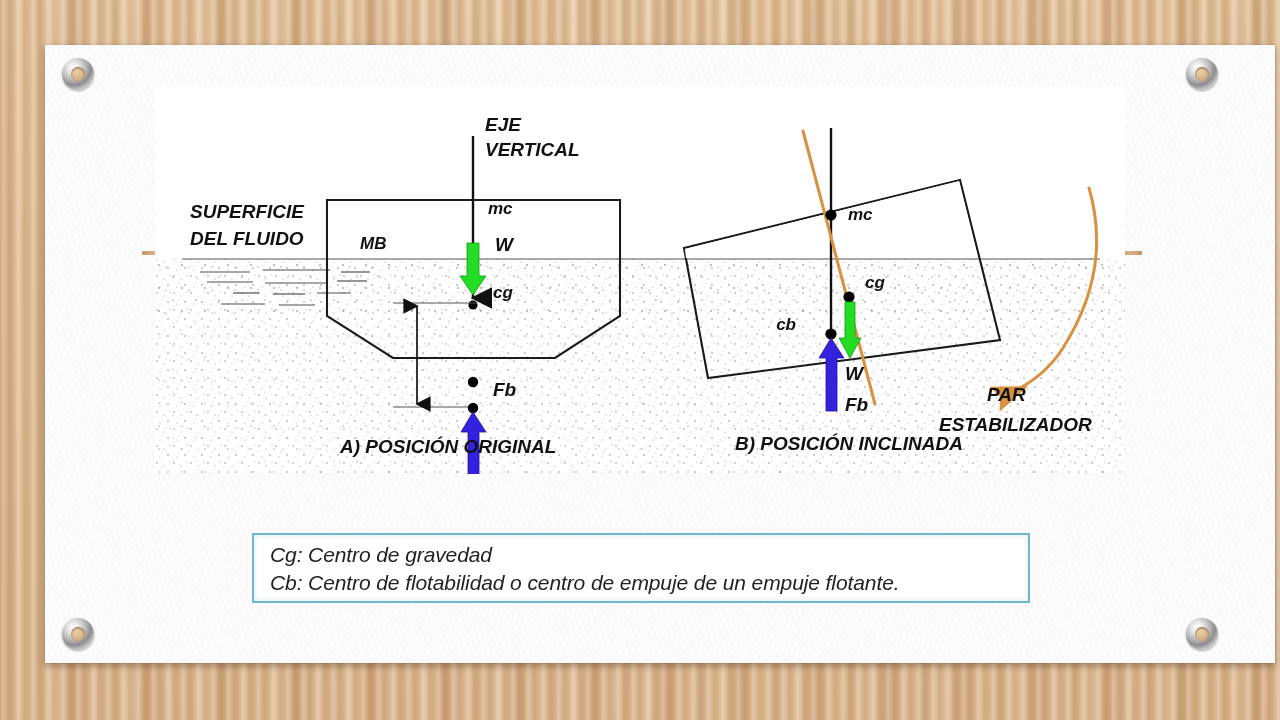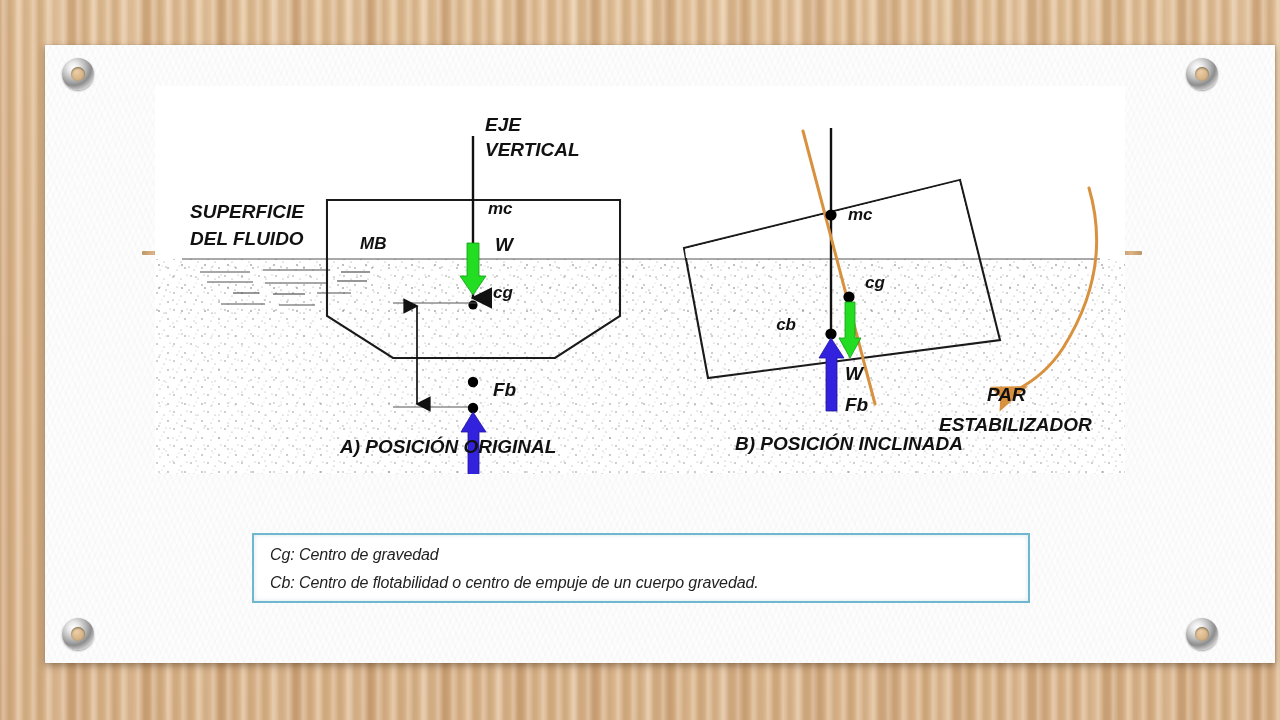--- a/index.html
+++ b/index.html
@@ -109,21 +109,21 @@
     height: 70px;
     background: #ffffff;
     border: 2px solid #6fb6cf;
     box-shadow: inset 0 0 5px rgba(130,170,190,0.30);
     padding: 6px 14px 6px 16px;
     box-sizing: border-box;
   }
   .caption-line {
     font-family: "Liberation Sans", sans-serif;
     font-style: italic;
-    font-size: 16px;
+    font-size: 21px;
     line-height: 28px;
     color: #222222;
     white-space: nowrap;
     letter-spacing: -0.1px;
   }
 
   
   .dlabel {
     font-family: "Liberation Sans", sans-serif;
     font-weight: bold;
@@ -285,17 +285,17 @@
         <text class="dlabel dlabel-big" x="832" y="315">PAR</text>
         <text class="dlabel dlabel-big" x="784" y="345">ESTABILIZADOR</text>
 
         <text class="dlabel dlabel-big" x="580" y="364">B) POSICIÓN INCLINADA</text>
 
       </svg>
     </div>
 
     <div id="caption-box">
       <div class="caption-line">Cg: Centro de gravedad</div>
-      <div class="caption-line">Cb: Centro de flotabilidad o centro de empuje de un cuerpo gravedad.</div>
+      <div class="caption-line">Cb: Centro de flotabilidad o centro de empuje de un empuje flotante.</div>
     </div>
 
   </div>
 </div>
 
 </body></html>

